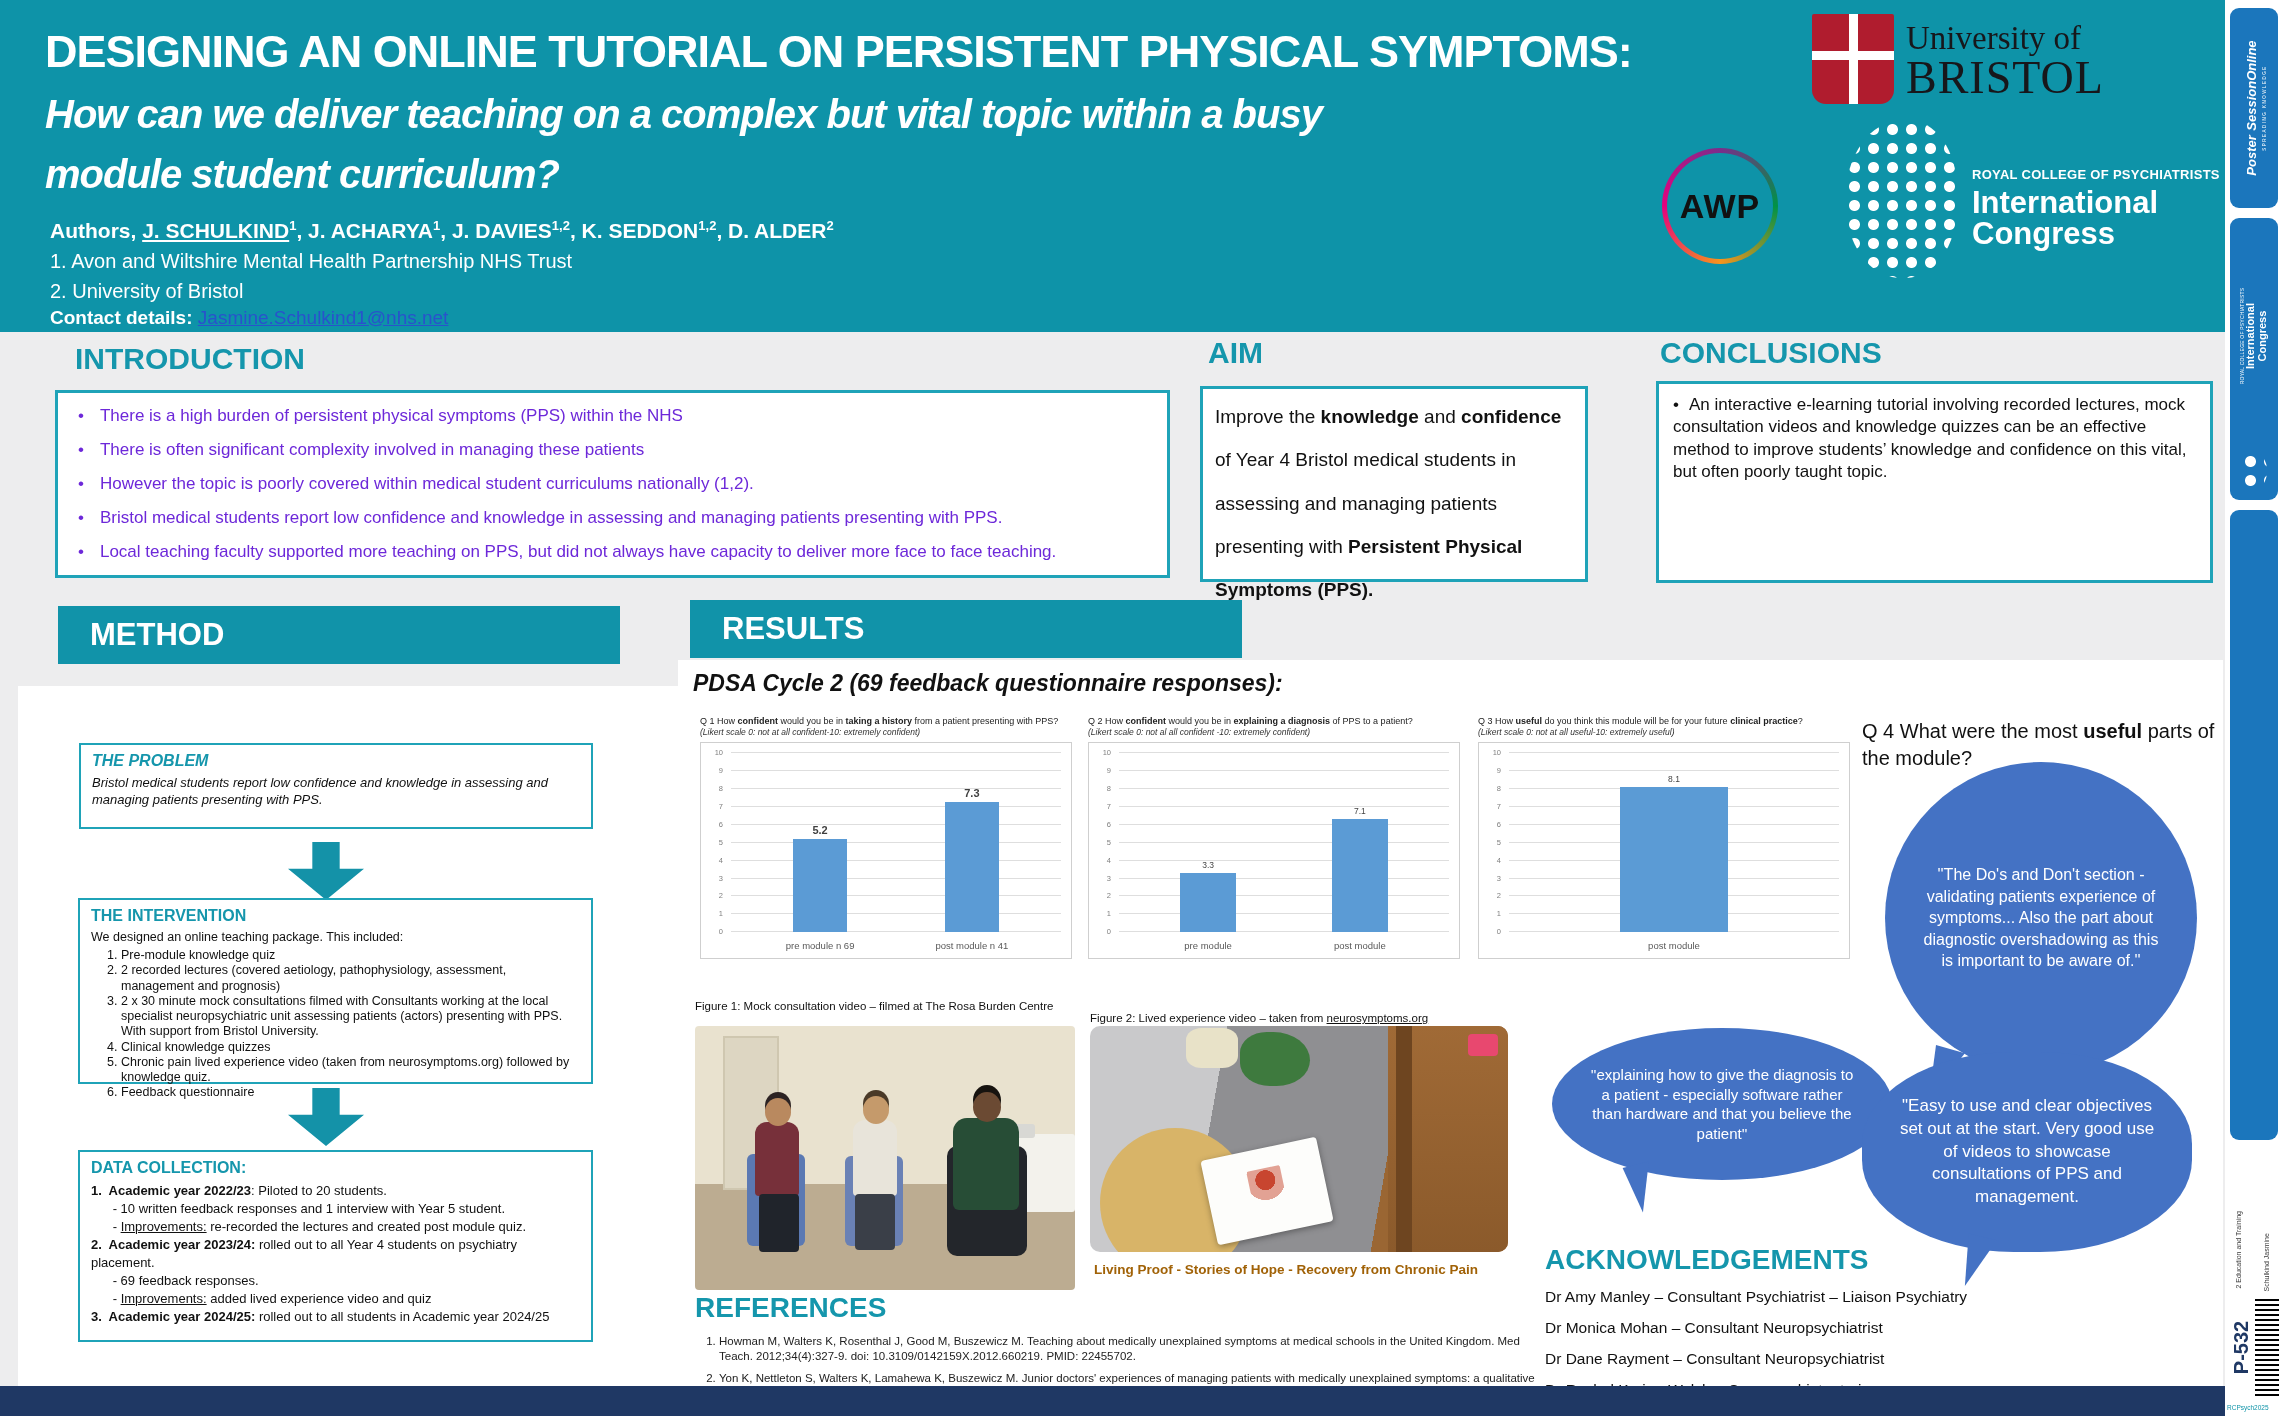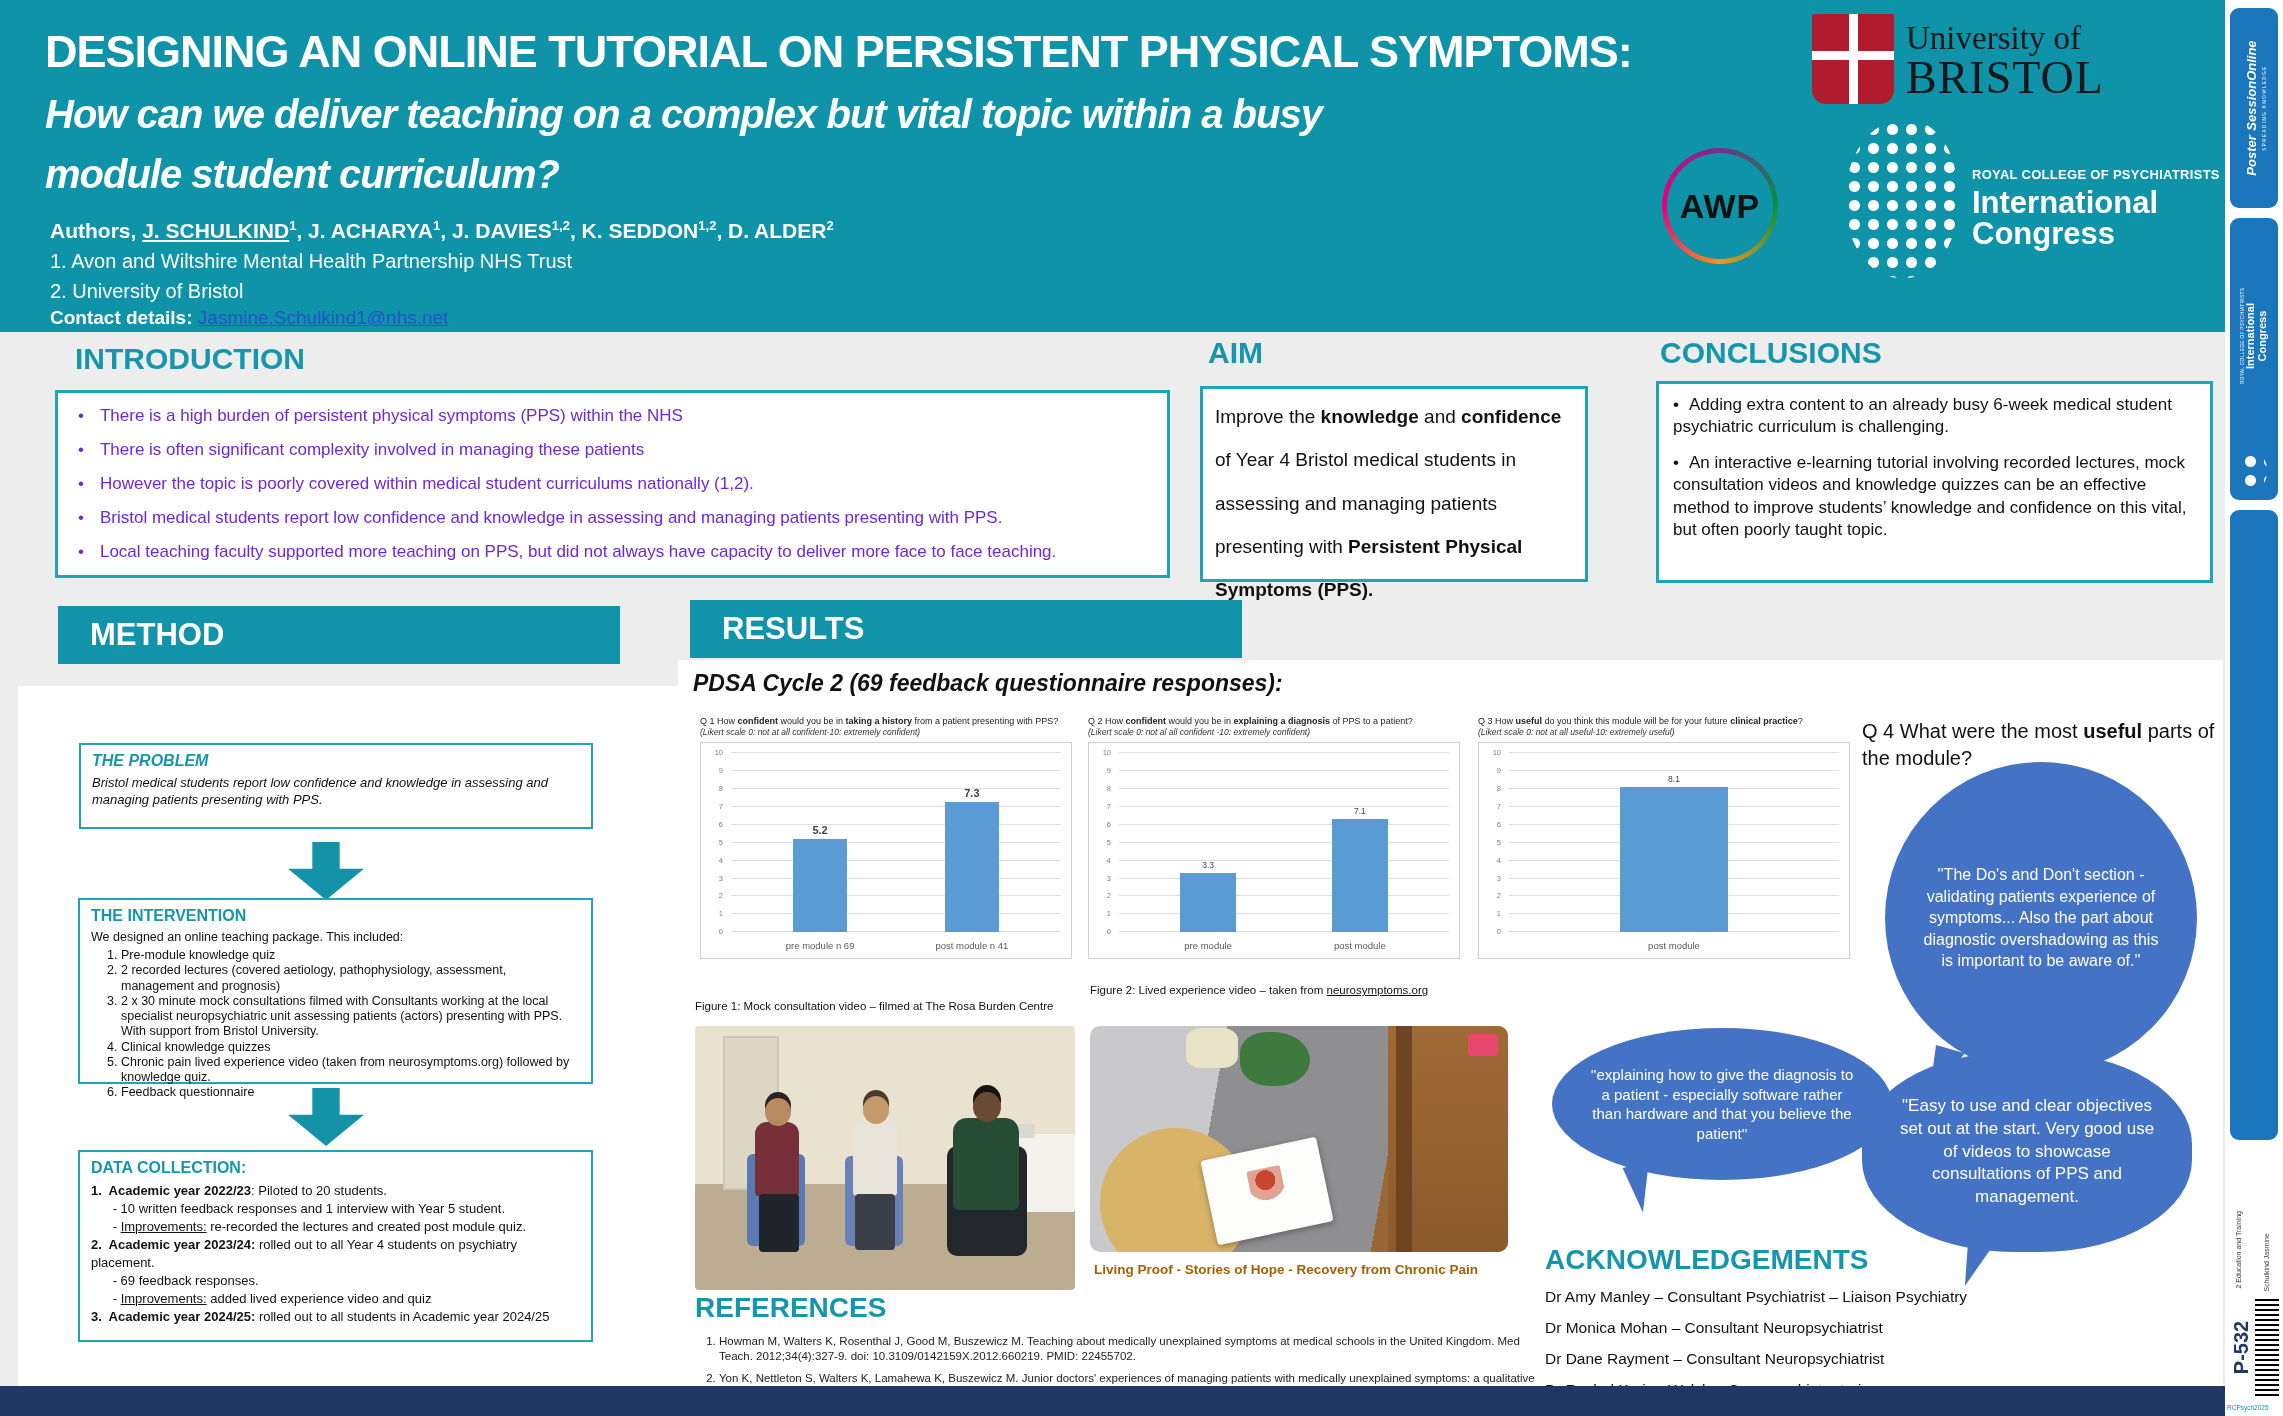--- a/index.html
+++ b/index.html
@@ -85,21 +85,21 @@
   .bubble{position:absolute;background:#4472C4;color:#fff;display:flex;align-items:center;justify-content:center;text-align:center;box-sizing:border-box;}
   #bubble1{left:1885px;top:762px;width:312px;height:312px;border-radius:50%;padding:38px;font-size:16px;line-height:1.35;}
   #bubble2{left:1552px;top:1028px;width:340px;height:152px;border-radius:50%;padding:18px 34px;font-size:15px;line-height:1.3;}
   #bubble3{left:1862px;top:1052px;width:330px;height:200px;border-radius:46%;padding:20px 30px;font-size:17px;line-height:1.35;}
   .bubble-tail{position:absolute;width:0;height:0;border-style:solid;border-color:#4472C4 transparent transparent transparent;}
   #tail1{left:1928px;top:1048px;border-width:54px 22px 0 8px;transform:rotate(16deg);}
   #tail2{left:1628px;top:1164px;border-width:48px 18px 0 9px;transform:rotate(-14deg);}
   #tail3{left:1962px;top:1236px;border-width:52px 20px 0 9px;transform:rotate(14deg);}
   
   .fig-caption{position:absolute;font-size:11.5px;color:#111;}
-  #fig1-cap{left:695px;top:1000px;} #fig2-cap{left:1090px;top:984px;text-align:right;}
+  #fig1-cap{left:695px;top:1000px;} #fig2-cap{left:1090px;top:1012px;text-align:right;}
   #fig2-cap a{color:#111;text-decoration:underline;cursor:pointer;}
   .photo{position:absolute;overflow:hidden;border-radius:4px;}
   #fig1-photo{left:695px;top:1026px;width:380px;height:264px;background:linear-gradient(#E9E2CF 0 60%,#BCAC91 60% 100%);}
   #fig2-photo{left:1090px;top:1026px;width:418px;height:226px;border-radius:10px;background:linear-gradient(100deg,#C9C9CB 0 30%,#8F8F92 30% 70%,#9A6633 70% 100%);}
   #fig2-photo-cap{position:absolute;left:1094px;top:1262px;font-size:13.5px;font-weight:bold;color:#a16207;}
   .ph{position:absolute;}
   
   #refs-heading{left:695px;top:1292px;font-size:28px;}
   #refs-list{position:absolute;left:695px;top:1334px;width:830px;margin:0;padding-left:24px;}
   #refs-list li{font-size:11.5px;line-height:1.3;color:#222;margin-bottom:7px;}
@@ -165,21 +165,20 @@
       <li>However the topic is poorly covered within medical student curriculums nationally (1,2).</li>
       <li>Bristol medical students report low confidence and knowledge in assessing and managing patients presenting with PPS.</li>
       <li>Local teaching faculty supported more teaching on PPS, but did not always have capacity to deliver more face to face teaching.</li>
     </ul>
 
   <div class="sec-heading" style="left:1208px;top:336px;">AIM</div>
   <div id="aim-box" class="teal-box"><span>Improve the </span><span style="font-weight: bold;">knowledge</span><span> and </span><span style="font-weight: bold;">confidence</span><span> of Year 4 Bristol medical students in assessing and managing patients presenting with </span><span style="font-weight: bold;">Persistent Physical Symptoms (PPS).</span></div>
 
   <div class="sec-heading" style="left:1660px;top:336px;">CONCLUSIONS</div>
   <ul id="conc-box" class="teal-box" style="margin:0;">
-      <li>Adding extra content to an already busy 6-week medical student psychiatric curriculum is challenging.</li>
       <li>An interactive e-learning tutorial involving recorded lectures, mock consultation videos and knowledge quizzes can be an effective method to improve students’ knowledge and confidence on this vital, but often poorly taught topic.</li>
     </ul>
 
   <div class="abs" id="method-panel"></div>
   <div class="abs" id="results-panel"></div>
 
   <div id="method-header" class="band-header">
       <span>METHOD</span>
     </div>
 

